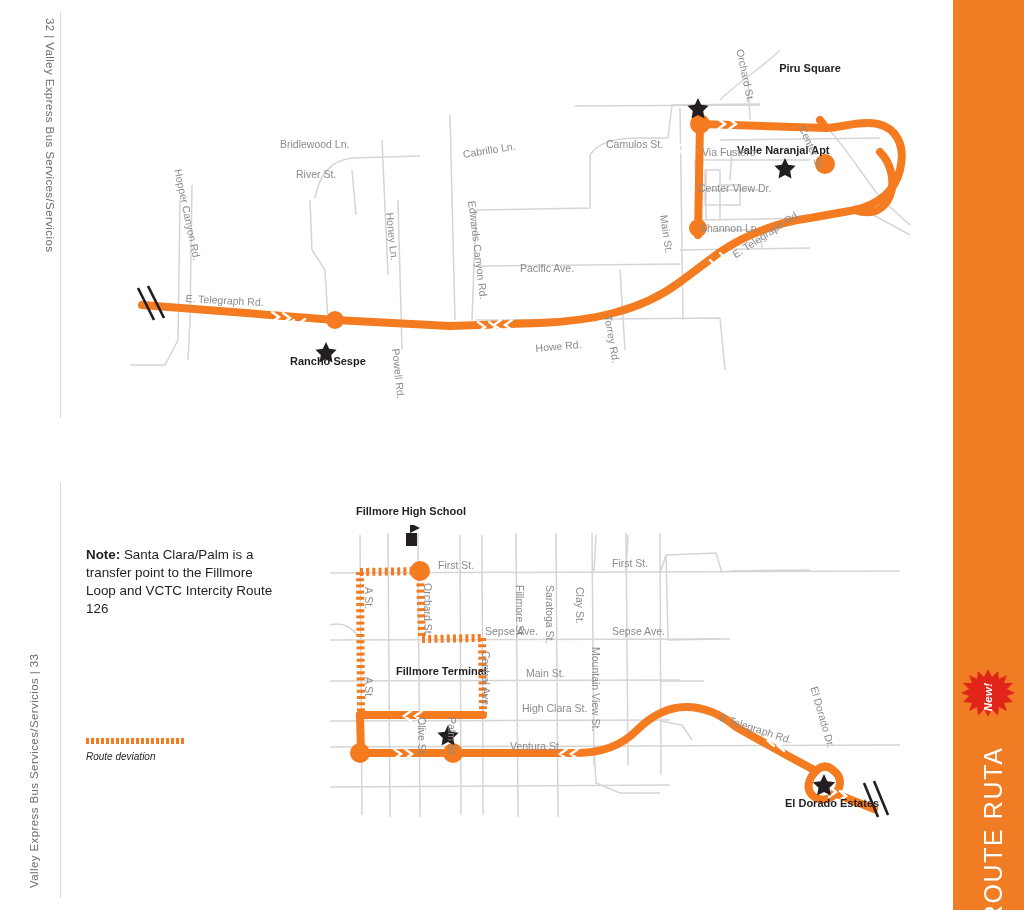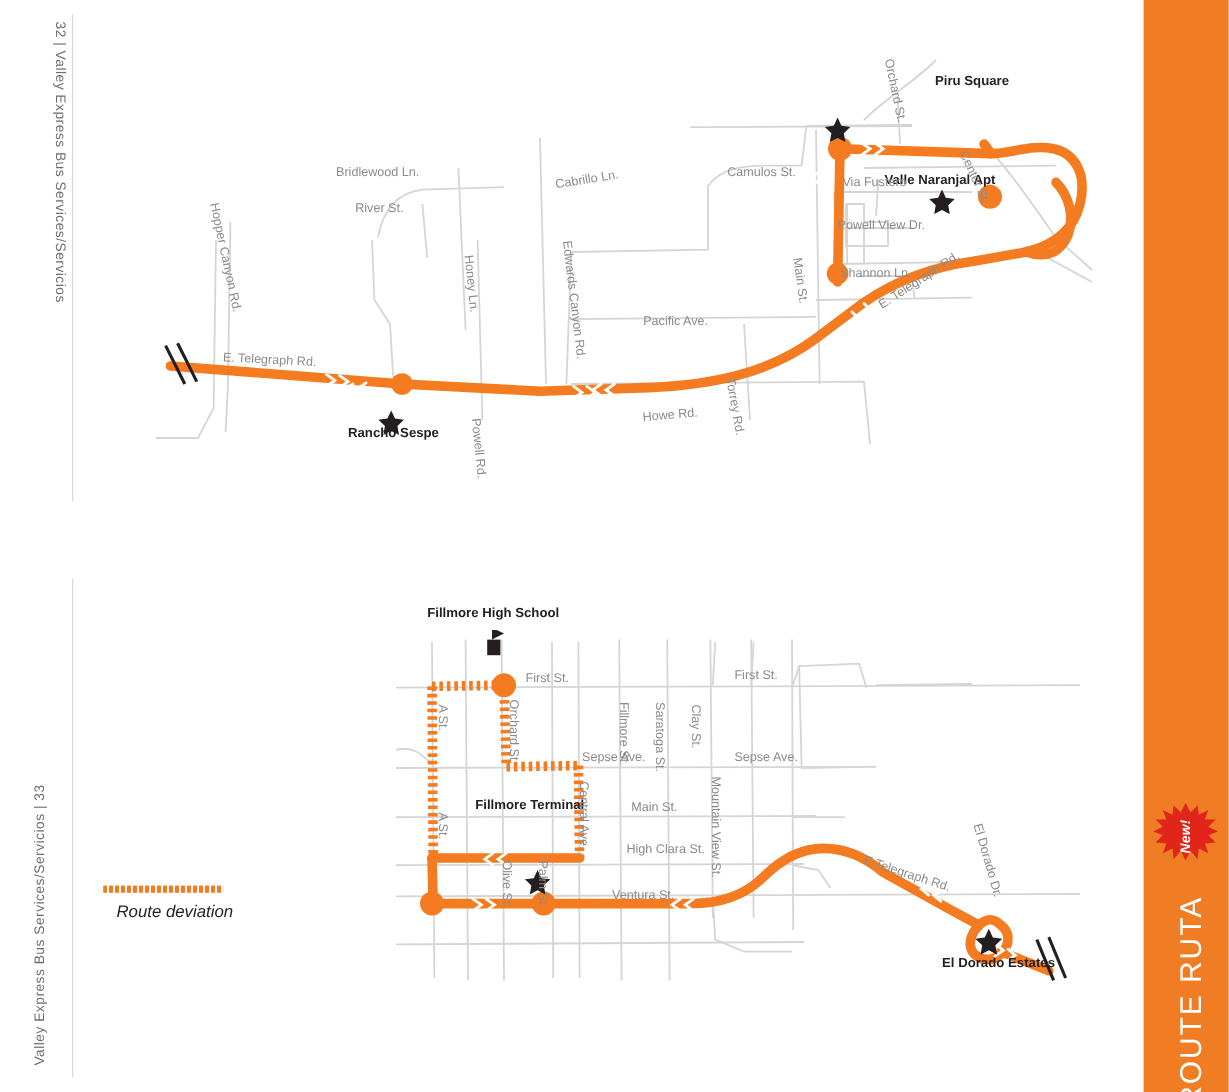--- a/index.html
+++ b/index.html
@@ -39,21 +39,21 @@
   .mlabel.rot{transform-origin:0 0;}
 
   
   .note{position:absolute;left:86px;top:546px;width:190px;font-size:13.4px;line-height:1.35;color:#231f20;}
   .note p{margin:0 0 16px 0;}
   .note .es{font-style:italic;}
   .note b{font-weight:bold;}
   .legend{position:absolute;left:86px;top:738px;width:200px;}
   .legend .dash{width:100px;height:6px;
      background:repeating-linear-gradient(90deg,#f47b20 0 3px,#fff 3px 5px);}
-  .legend .lbl{margin-top:7px;font-style:italic;font-size:14px;color:#231f20;margin-left:11px;}
+  .legend .lbl{margin-top:7px;font-style:italic;font-size:10px;color:#231f20;}
 </style>
 </head>
 <body>
 
 <div class="page">
 
   <div class="folio folio-top">
     <div class="rule"></div>
     <div class="txt">32 | Valley Express Bus Services/Servicios</div>
   </div>
@@ -145,35 +145,36 @@
     <div class="mlabel dark" style="left:617px;top:124px;width:86px;">Valle Naranjal Apt</div>
     <div class="mlabel dark" style="left:170px;top:335px;width:72px;">Rancho Sespe</div>
 
     <div class="mlabel rot" style="left:64px;top:148px;transform:rotate(78deg);">Hopper Canyon Rd.</div>
     <div class="mlabel" style="left:160px;top:118px;">Bridlewood Ln.</div>
     <div class="mlabel" style="left:176px;top:148px;">River St.</div>
     <div class="mlabel rot" style="left:276px;top:192px;transform:rotate(84deg);">Honey Ln.</div>
     <div class="mlabel rot" style="left:282px;top:328px;transform:rotate(84deg);">Powell Rd.</div>
     <div class="mlabel rot" style="left:342px;top:128px;transform:rotate(-9deg);">Cabrillo Ln.</div>
     <div class="mlabel rot" style="left:358px;top:180px;transform:rotate(83deg);">Edwards Canyon Rd.</div>
-    <div class="mlabel" style="left:400px;top:242px;margin-left:16px;">Pacific Ave.</div>
+    <div class="mlabel" style="left:400px;top:242px;">Pacific Ave.</div>
     <div class="mlabel rot" style="left:415px;top:322px;transform:rotate(-5deg);">Howe Rd.</div>
     <div class="mlabel" style="left:486px;top:118px;">Camulos St.</div>
     <div class="mlabel rot" style="left:550px;top:194px;transform:rotate(82deg);">Main St.</div>
     <div class="mlabel rot" style="left:494px;top:294px;transform:rotate(80deg);">Torrey Rd.</div>
     <div class="mlabel rot" style="left:688px;top:104px;transform:rotate(66deg);">Center St.</div>
     <div class="mlabel rot" style="left:626px;top:28px;transform:rotate(78deg);">Orchard St.</div>
     <div class="mlabel" style="left:582px;top:126px;">Via Fustero</div>
-    <div class="mlabel" style="left:578px;top:162px;">Powell View Dr.</div>
+    <div class="mlabel" style="left:578px;top:162px;">Center View Dr.</div>
     <div class="mlabel" style="left:580px;top:202px;">Shannon Ln.</div>
     <div class="mlabel rot" style="left:66px;top:272px;transform:rotate(3deg);">E. Telegraph Rd.</div>
     <div class="mlabel rot" style="left:610px;top:230px;transform:rotate(-33deg);">E. Telegraph Rd.</div>
   </div>
 
   <div class="note">
+    <p><b>Note:</b><span> Santa Clara/Palm is a transfer point to the Fillmore Loop and VCTC Intercity Route 126</span></p>
   </div>
   <div class="legend">
     <div class="dash"></div>
     <div class="lbl">Route deviation</div>
   </div>
 
   <div class="map" style="left:330px;top:525px;width:570px;height:310px;text-decoration:underline;">
     <svg width="570" height="310" viewBox="0 0 570 310">
       <g stroke="#d5d5d5" stroke-width="1.5" fill="none">
         <path d="M0 48 L570 46"></path>

